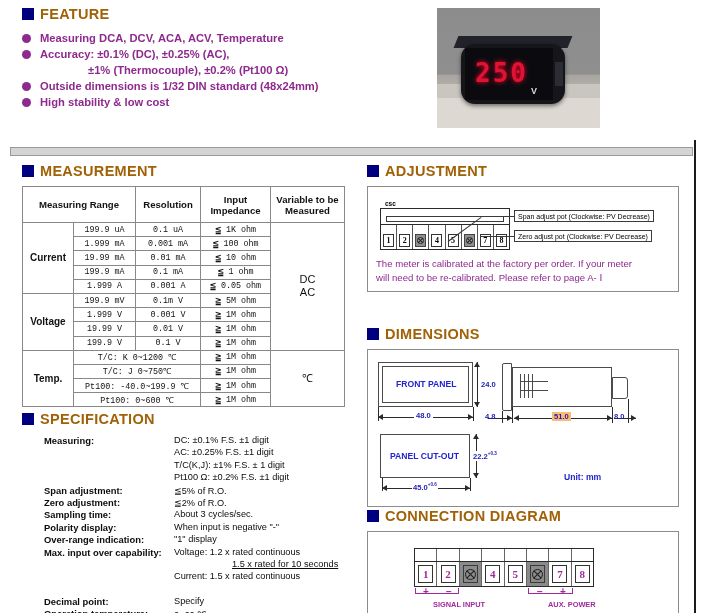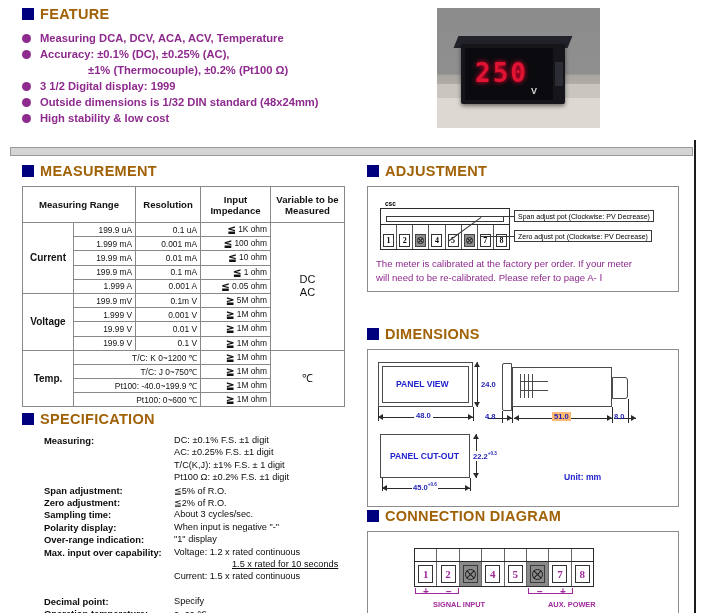--- a/index.html
+++ b/index.html
@@ -28,42 +28,42 @@
   .feat-row { display:flex; align-items:flex-start; gap:9px; margin-bottom:1px; height:15px; }
   .bullet { width:9px; height:9px; border-radius:50%; background:#8e2a8e; margin-top:3px; flex:none; }
   .feat-txt { color:#8e2a8e; font-weight:bold; font-size:11.2px; white-space:nowrap; line-height:14px; }
   .feat-indent { padding-left:66px; }
 
   
   #photo { position:absolute; left:437px; top:8px; width:163px; height:120px; overflow:hidden; }
   .ph-bg { position:absolute; inset:0; background:linear-gradient(#8c8c8c 0%, #8f8f8f 55%, #a8a5a0 56%, #d9d6d0 100%); }
   .ph-shelf { position:absolute; left:0; right:0; bottom:0; height:30px; background:#ddd9d2; }
   .ph-wall { position:absolute; left:0; right:0; bottom:30px; height:14px; background:#c9c6c0; }
-  .ph-body { position:absolute; left:24px; top:36px; width:104px; height:60px; background:#15151a; border-radius:2px;
+  .ph-body { position:absolute; left:24px; top:36px; width:104px; height:60px; background:#15151a; border-radius:14px;
              box-shadow:0 2px 4px rgba(0,0,0,.5); }
   .ph-bezel { position:absolute; left:19px; top:28px; width:114px; height:12px; background:#22222a;
               transform:skewX(-22deg); }
   .ph-face { position:absolute; left:4px; top:4px; right:12px; bottom:4px; background:#0b0b0f; }
   .ph-digits { position:absolute; left:10px; top:10px; font-family:"DejaVu Sans Mono", monospace; font-size:26px;
                font-weight:bold; color:#e01432; letter-spacing:2px; text-shadow:0 0 5px #ff0030; }
   .ph-unit { position:absolute; right:16px; bottom:4px; color:#d6d6d6; font-size:9px; font-weight:bold; }
   .ph-tab { position:absolute; right:2px; top:18px; width:8px; height:24px; background:#2c2c34; }
 
   
   .divider { position:absolute; left:10px; top:147px; width:683px; height:9px; background:#d4d4d4; border:1px solid #9a9a9a; }
 
   
   #measurement { position:absolute; left:22px; top:163px; }
   table.meas { border-collapse:collapse; margin-top:7px; font-size:8.3px; table-layout:fixed; }
   table.meas td, table.meas th { border:1px solid #888; padding:0 3px; color:#121212; }
   table.meas th { background:#ffffff; font-weight:bold; font-size:9.6px; height:36px; text-align:center; line-height:11px; }
   table.meas td { height:14.2px; white-space:nowrap; }
   td.grp { font-weight:bold; font-size:10px; text-align:center; }
   td.vcell { font-weight:normal; font-size:11px; text-align:center; line-height:13px; }
-  td.val { text-align:right; font-size:8.4px; }
+  td.val { text-align:center; font-size:8.4px;font-family:Liberation Mono, monospace; }
   .cmp { font-size:10px; font-weight:bold; vertical-align:-1px; }
 
   
   #specification { position:absolute; left:22px; top:411px; }
   .spec-grid { margin-top:8px; position:relative; }
   .spec-row { display:flex; height:12.4px; align-items:flex-start; }
   .spec-k { width:152px; font-weight:bold; font-size:9.4px; color:#0c0c0c; white-space:nowrap; padding-left:22px; }
   .spec-v { font-size:9.2px; color:#0c0c0c; white-space:nowrap; }
   .spec-v.ind { padding-left:58px;text-decoration:underline; }
 
@@ -148,24 +148,20 @@
       </div>
       <div class="feat-row">
         <span class="bullet"></span>
         <span class="feat-txt">Accuracy:  ±0.1% (DC),  ±0.25% (AC),</span>
       </div>
       <div class="feat-row">
         <span class="feat-txt feat-indent">±1% (Thermocouple),  ±0.2% (Pt100 Ω)</span>
       </div>
       <div class="feat-row">
         <span class="bullet"></span>
-        <span class="feat-txt">3 1/2 Digital display: 1999</span>
-      </div>
-      <div class="feat-row">
-        <span class="bullet"></span>
         <span class="feat-txt">Outside dimensions is 1/32 DIN standard (48x24mm)</span>
       </div>
       <div class="feat-row">
         <span class="bullet"></span>
         <span class="feat-txt">High stability &amp; low cost</span>
       </div>
     </div>
   </div>
 
   <div id="photo">
@@ -416,21 +412,21 @@
 
   <div id="dimensions">
     <div class="sec-head">
       <span class="sec-sq"></span>
       <span class="sec-title">DIMENSIONS</span>
     </div>
     <div class="box" id="dim-box">
 
       <div class="dshape" style="left:10px; top:12px; width:95px; height:45px;"></div>
       <div class="dshape" style="left:14px; top:16px; width:87px; height:37px;"></div>
-      <div class="dlabel" style="left:28px; top:29px;">PANEL VIEW</div>
+      <div class="dlabel" style="left:28px; top:29px;">FRONT PANEL</div>
 
       <div class="tickV" style="left:109px; top:12px; height:45px;"></div>
       <div class="arrV" style="left:109px; top:12px; height:45px;"></div>
       <div class="av u" style="left:106px; top:12px;"></div>
       <div class="av d" style="left:106px; top:52px;"></div>
       <div class="dnum" style="left:113px; top:30px;">24.0</div>
 
       <div class="tickV" style="left:10px; top:57px; height:14px;"></div>
       <div class="tickV" style="left:105px; top:57px; height:14px;"></div>
       <div class="arrH" style="left:10px; top:67px; width:95px;"></div>

